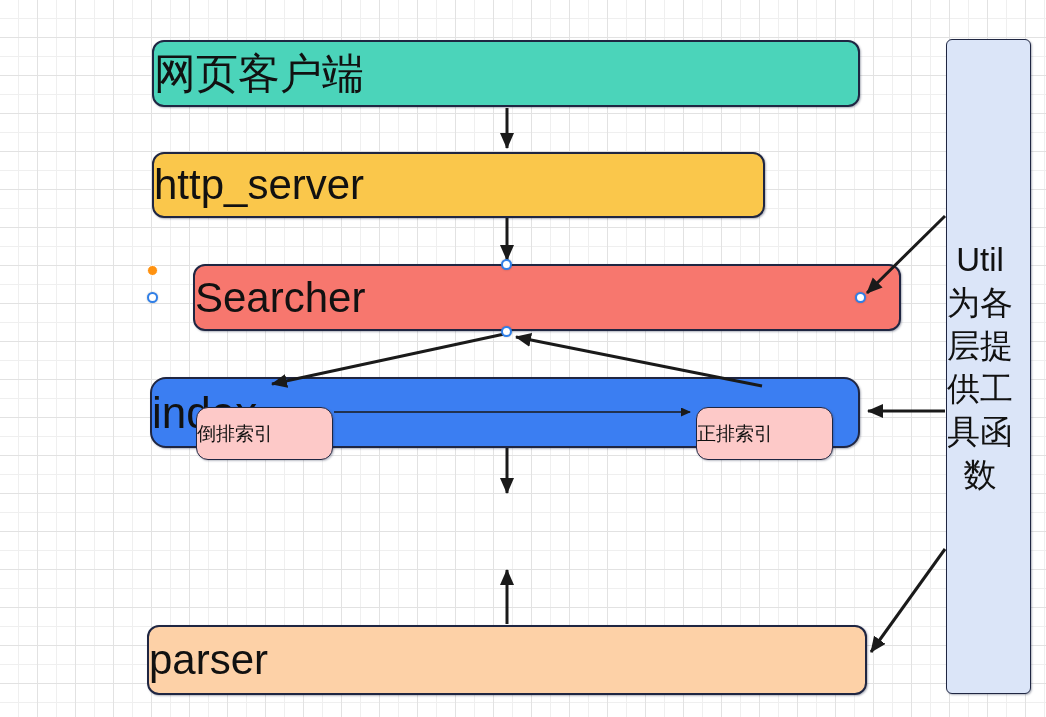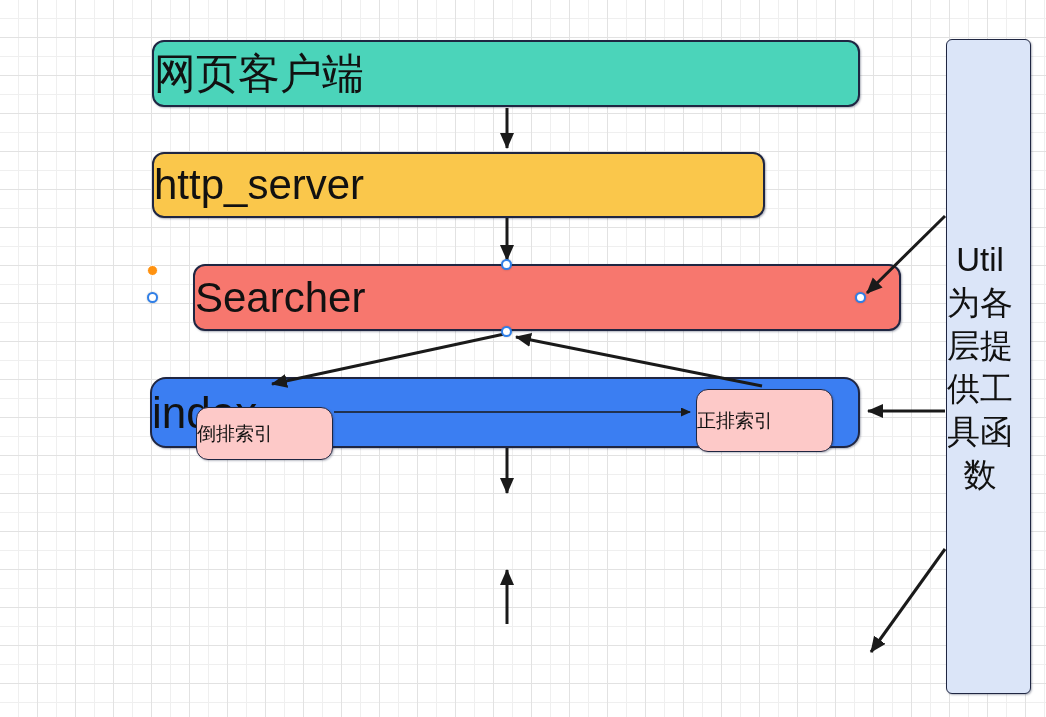--- a/index.html
+++ b/index.html
@@ -64,25 +64,28 @@
   </div>
 
   <div class="box box-index" style="left: 150px; top: 377px; width: 710px; height: 71px; background-color: rgb(59, 126, 242);">
     <span class="label">index</span>
   </div>
 
   <div class="box sub" style="left: 196px; top: 386px; width: 137px; height: 53px; background-color: rgb(253, 201, 200);">
     <span class="label">倒排索引</span>
   </div>
 
-  <div class="box sub" style="left: 696px; top: 368px; width: 137px; height: 63px; background-color: rgb(253, 201, 200);">
+  <div class="box sub" style="left: 696px; top: 386px; width: 137px; height: 53px; background-color: rgb(253, 201, 200);">
     <span class="label">正排索引</span>
   </div>
 
 
+  <div class="box" style="left: 147px; top: 625px; width: 720px; height: 70px; background-color: rgb(253, 209, 167);">
+    <span class="label lg">parser</span>
+  </div>
 
   <div class="box box-util" style="left: 946px; top: 39px; width: 85px; height: 655px; background-color: rgb(219, 229, 248);">
     <span class="label">Util
 为各
 层提
 供工
 具函
 数</span>
   </div>
 

